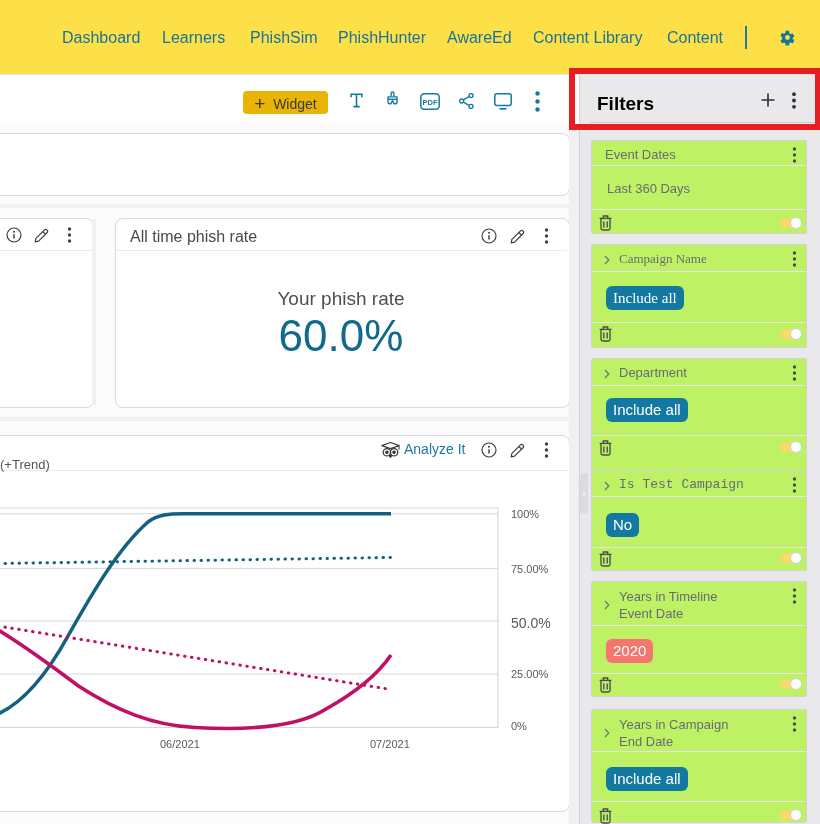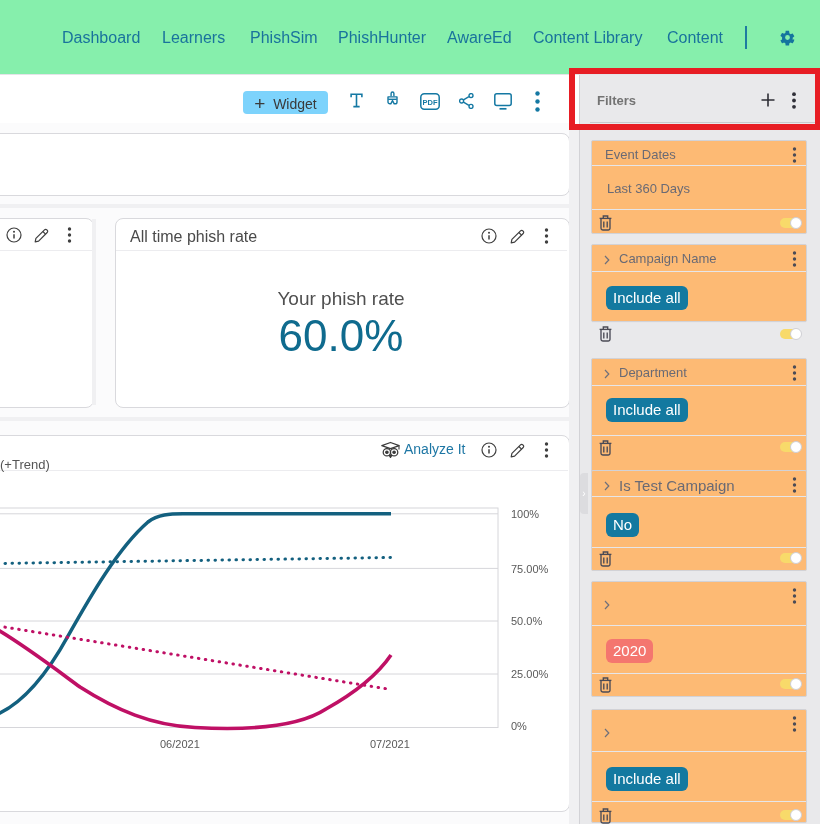--- a/index.html
+++ b/index.html
@@ -1,37 +1,37 @@
 <!DOCTYPE html>
 <html><head>
 <meta charset="utf-8">
 <style>
   html,body{margin:0;padding:0;}
   body{width:820px;height:824px;overflow:hidden;position:relative;
        font-family:"Liberation Sans",sans-serif;background:#fff;}
   .abs{position:absolute;}
   
-  .nav{position:absolute;left:0;top:0;width:820px;height:74px;background:#86efac;
+  .nav{position:absolute;left:0;top:0;width:820px;height:74px;background:#fde047;
        border-bottom:1px solid #e4e4e8;}
   .nav a{position:absolute;top:29px;font-size:16px;color:#19739c;text-decoration:none;white-space:nowrap;}
   
   .toolbar{position:absolute;left:0;top:75px;width:569px;height:48px;background:#fff;
            border-bottom:1px solid #eeeef1;}
-  .wbtn{position:absolute;left:243px;top:16px;width:85px;height:23px;background:#7dd3fc;
+  .wbtn{position:absolute;left:243px;top:16px;width:85px;height:23px;background:#eab308;
         border-radius:4px;color:#3a3a3a;font-size:14px;text-align:center;line-height:23px;}
   .ticon{position:absolute;top:17px;color:#1478a3;}
   
   .canvas{position:absolute;left:0;top:123px;width:569px;height:701px;background:#fbfbfc;}
   .card{position:absolute;background:#fff;border:1px solid #d9d9dd;border-radius:8px;}
   .strip{position:absolute;background:#f0f0f2;}
   .whead{position:absolute;font-size:15px;color:#4a4a4a;}
   
   .panel{position:absolute;left:579px;top:75px;width:241px;height:749px;background:#e9e9eb;
          border-left:1px solid #d2d2d6;}
-  .fcard{position:absolute;left:591px;width:216px;background:#fdba74;border:1px solid #d2d2d6;border-radius:2px;box-sizing:border-box;}
+  .fcard{position:absolute;left:591px;width:216px;background:#bef264;border:1px solid #d2d2d6;border-radius:2px;box-sizing:border-box;}
   .chip{position:absolute;left:14px;color:#fff;font-size:15px;border-radius:6px;
         display:inline-block;padding:0 7px;height:24px;line-height:24px;}
   .chip.blue{background:#1379a0;}
   .chip.red{background:#f4766f;}
   .toggle{position:absolute;right:8px;width:18px;height:10px;background:#f8da6a;border-radius:5px;}
   .toggle .knob{position:absolute;right:-4px;top:-1px;width:12px;height:12px;background:#fff;
                 border:1px solid #cfcfd4;border-radius:50%;box-sizing:border-box;}
   
   .redbox{position:absolute;left:569px;top:68px;width:240px;height:50px;border:6px solid #e71d24;}
 </style>
@@ -167,26 +167,26 @@
     <line x1="-5" y1="674" x2="498" y2="674" stroke="#d6d6da"></line>
     <path d="M-2 714 C 24 702, 46 676, 68 636 C 90 597, 118 548, 148 522 C 158 514.5, 170 513.8, 183 513.8 L 391 513.8" fill="none" stroke="#13607f" stroke-width="3.6"></path>
     <path d="M-2 563.5 L 391 557.5" fill="none" stroke="#13607f" stroke-width="3" stroke-dasharray="0.5 6.5" stroke-linecap="round"></path>
     <path d="M-2 630 C 25 646, 50 665, 80 687 C 116 710, 152 725.5, 195 727.5 C 255 730.8, 300 726, 326 709 C 352 694.5, 376 677, 391 655" fill="none" stroke="#bf1065" stroke-width="3.6"></path>
     <path d="M-2 626 L 391 689.5" fill="none" stroke="#bf1065" stroke-width="3" stroke-dasharray="0.5 6.5" stroke-linecap="round"></path>
   </svg>
   <div class="abs" style="left:160px;top:738px;font-size:11px;color:#595959;">06/2021</div>
   <div class="abs" style="left:370px;top:738px;font-size:11px;color:#595959;">07/2021</div>
   <div class="abs" style="left:511px;top:508px;font-size:11px;color:#595959;">100%</div>
   <div class="abs" style="left:511px;top:563px;font-size:11px;color:#595959;">75.00%</div>
-  <div class="abs" style="left:511px;top:615px;font-size:11px;color:#595959;">50.0%</div>
+  <div class="abs" style="left:511px;top:615px;font-size:14px;color:#595959;">50.0%</div>
   <div class="abs" style="left:511px;top:668px;font-size:11px;color:#595959;">25.00%</div>
   <div class="abs" style="left:511px;top:720px;font-size:11px;color:#595959;">0%</div>
 
   <div class="panel"></div>
-  <div class="abs" style="left:597px;top:93px;font-size:13px;font-weight:bold;color:#737373;">Filters</div>
+  <div class="abs" style="left:597px;top:93px;font-size:19px;font-weight:bold;color:#000000;">Filters</div>
   <svg class="abs" style="left:761px;top:93px" width="14" height="14" viewBox="0 0 14 14" stroke="#2e2e36" stroke-width="1.6">
     <path d="M7 0.5v13M0.5 7h13"></path>
   </svg>
   <svg class="abs" style="left:791px;top:92px" width="6" height="17" viewBox="0 0 6 17" fill="#2f2f38">
     <circle cx="3" cy="2.2" r="1.9"></circle>
     <circle cx="3" cy="8.5" r="1.9"></circle>
     <circle cx="3" cy="14.8" r="1.9"></circle>
   </svg>
   <div class="abs" style="left:590px;top:122px;width:230px;height:1px;background:#c9c9cc;"></div>
 
@@ -206,21 +206,21 @@
       <path d="M0.6 3.4h11.8"></path>
       <path d="M4.3 3.2V1h4.4v2.2"></path>
       <path d="M2 3.6v9.6a1.8 1.8 0 0 0 1.8 1.8h5.4a1.8 1.8 0 0 0 1.8-1.8V3.6"></path>
       <path d="M4.8 6.4v6M8.2 6.4v6"></path>
     </svg>
     <div class="toggle" style="top:77px;">
       <div class="knob"></div>
     </div>
   </div>
 
-  <div class="fcard" style="top:244px;height:78px;">
+  <div class="fcard" style="top:244px;height:104px;font-family:Liberation Serif, serif;">
     <svg class="abs" style="left:12px;top:10px" width="6" height="10" viewBox="0 0 6 10" fill="none" stroke="#70707a" stroke-width="1.2">
       <path d="M1 1 4.8 5 1 9"></path>
     </svg>
     <div class="abs" style="left:27px;top:6px;font-size:13px;color:#6a6a74;">Campaign Name</div>
     <svg class="abs" style="left:200px;top:6px" width="5" height="16" viewBox="0 0 5 16" fill="#4b4b56">
       <circle cx="2.5" cy="2" r="1.7"></circle>
       <circle cx="2.5" cy="8" r="1.7"></circle>
       <circle cx="2.5" cy="14" r="1.7"></circle>
     </svg>
     <div class="abs" style="left:0;top:26px;width:214px;height:1px;background:#e6e6e9;"></div>
@@ -258,21 +258,21 @@
     </svg>
     <div class="toggle" style="top:83px;">
       <div class="knob"></div>
     </div>
   </div>
 
   <div class="fcard" style="top:470px;height:101px;">
     <svg class="abs" style="left:12px;top:10px" width="6" height="10" viewBox="0 0 6 10" fill="none" stroke="#70707a" stroke-width="1.2">
       <path d="M1 1 4.8 5 1 9"></path>
     </svg>
-    <div class="abs" style="left:27px;top:6px;font-size:15px;color:#6a6a74;">Is Test Campaign</div>
+    <div class="abs" style="left:27px;top:6px;font-size:13px;color:#6a6a74;font-family:Liberation Mono, monospace;">Is Test Campaign</div>
     <svg class="abs" style="left:200px;top:6px" width="5" height="16" viewBox="0 0 5 16" fill="#4b4b56">
       <circle cx="2.5" cy="2" r="1.7"></circle>
       <circle cx="2.5" cy="8" r="1.7"></circle>
       <circle cx="2.5" cy="14" r="1.7"></circle>
     </svg>
     <div class="abs" style="left:0;top:25px;width:214px;height:1px;background:#e6e6e9;"></div>
     <div class="chip blue" style="top:42px;">No</div>
     <div class="abs" style="left:0;top:76px;width:214px;height:1px;background:#e6e6e9;"></div>
     <svg class="abs" style="left:7px;top:80px" width="13" height="16" viewBox="0 0 13 16" fill="none" stroke="#4b4b56" stroke-width="1.35">
       <path d="M0.6 3.4h11.8"></path>
@@ -282,20 +282,21 @@
     </svg>
     <div class="toggle" style="top:82px;">
       <div class="knob"></div>
     </div>
   </div>
 
   <div class="fcard" style="top:581px;height:116px;">
     <svg class="abs" style="left:12px;top:18px" width="6" height="10" viewBox="0 0 6 10" fill="none" stroke="#70707a" stroke-width="1.2">
       <path d="M1 1 4.8 5 1 9"></path>
     </svg>
+    <div class="abs" style="left:27px;top:6px;font-size:13px;color:#6a6a74;line-height:17px;">Years in Timeline<br>Event Date</div>
     <svg class="abs" style="left:200px;top:6px" width="5" height="16" viewBox="0 0 5 16" fill="#4b4b56">
       <circle cx="2.5" cy="2" r="1.7"></circle>
       <circle cx="2.5" cy="8" r="1.7"></circle>
       <circle cx="2.5" cy="14" r="1.7"></circle>
     </svg>
     <div class="abs" style="left:0;top:43px;width:214px;height:1px;background:#e6e6e9;"></div>
     <div class="chip red" style="top:57px;">2020</div>
     <div class="abs" style="left:0;top:91px;width:214px;height:1px;background:#e6e6e9;"></div>
     <svg class="abs" style="left:7px;top:95px" width="13" height="16" viewBox="0 0 13 16" fill="none" stroke="#4b4b56" stroke-width="1.35">
       <path d="M0.6 3.4h11.8"></path>
@@ -305,20 +306,21 @@
     </svg>
     <div class="toggle" style="top:97px;">
       <div class="knob"></div>
     </div>
   </div>
 
   <div class="fcard" style="top:709px;height:114px;">
     <svg class="abs" style="left:12px;top:18px" width="6" height="10" viewBox="0 0 6 10" fill="none" stroke="#70707a" stroke-width="1.2">
       <path d="M1 1 4.8 5 1 9"></path>
     </svg>
+    <div class="abs" style="left:27px;top:6px;font-size:13px;color:#6a6a74;line-height:17px;">Years in Campaign<br>End Date</div>
     <svg class="abs" style="left:200px;top:6px" width="5" height="16" viewBox="0 0 5 16" fill="#4b4b56">
       <circle cx="2.5" cy="2" r="1.7"></circle>
       <circle cx="2.5" cy="8" r="1.7"></circle>
       <circle cx="2.5" cy="14" r="1.7"></circle>
     </svg>
     <div class="abs" style="left:0;top:41px;width:214px;height:1px;background:#e6e6e9;"></div>
     <div class="chip blue" style="top:57px;">Include all</div>
     <div class="abs" style="left:0;top:91px;width:214px;height:1px;background:#e6e6e9;"></div>
     <svg class="abs" style="left:7px;top:98px" width="13" height="16" viewBox="0 0 13 16" fill="none" stroke="#4b4b56" stroke-width="1.35">
       <path d="M0.6 3.4h11.8"></path>

